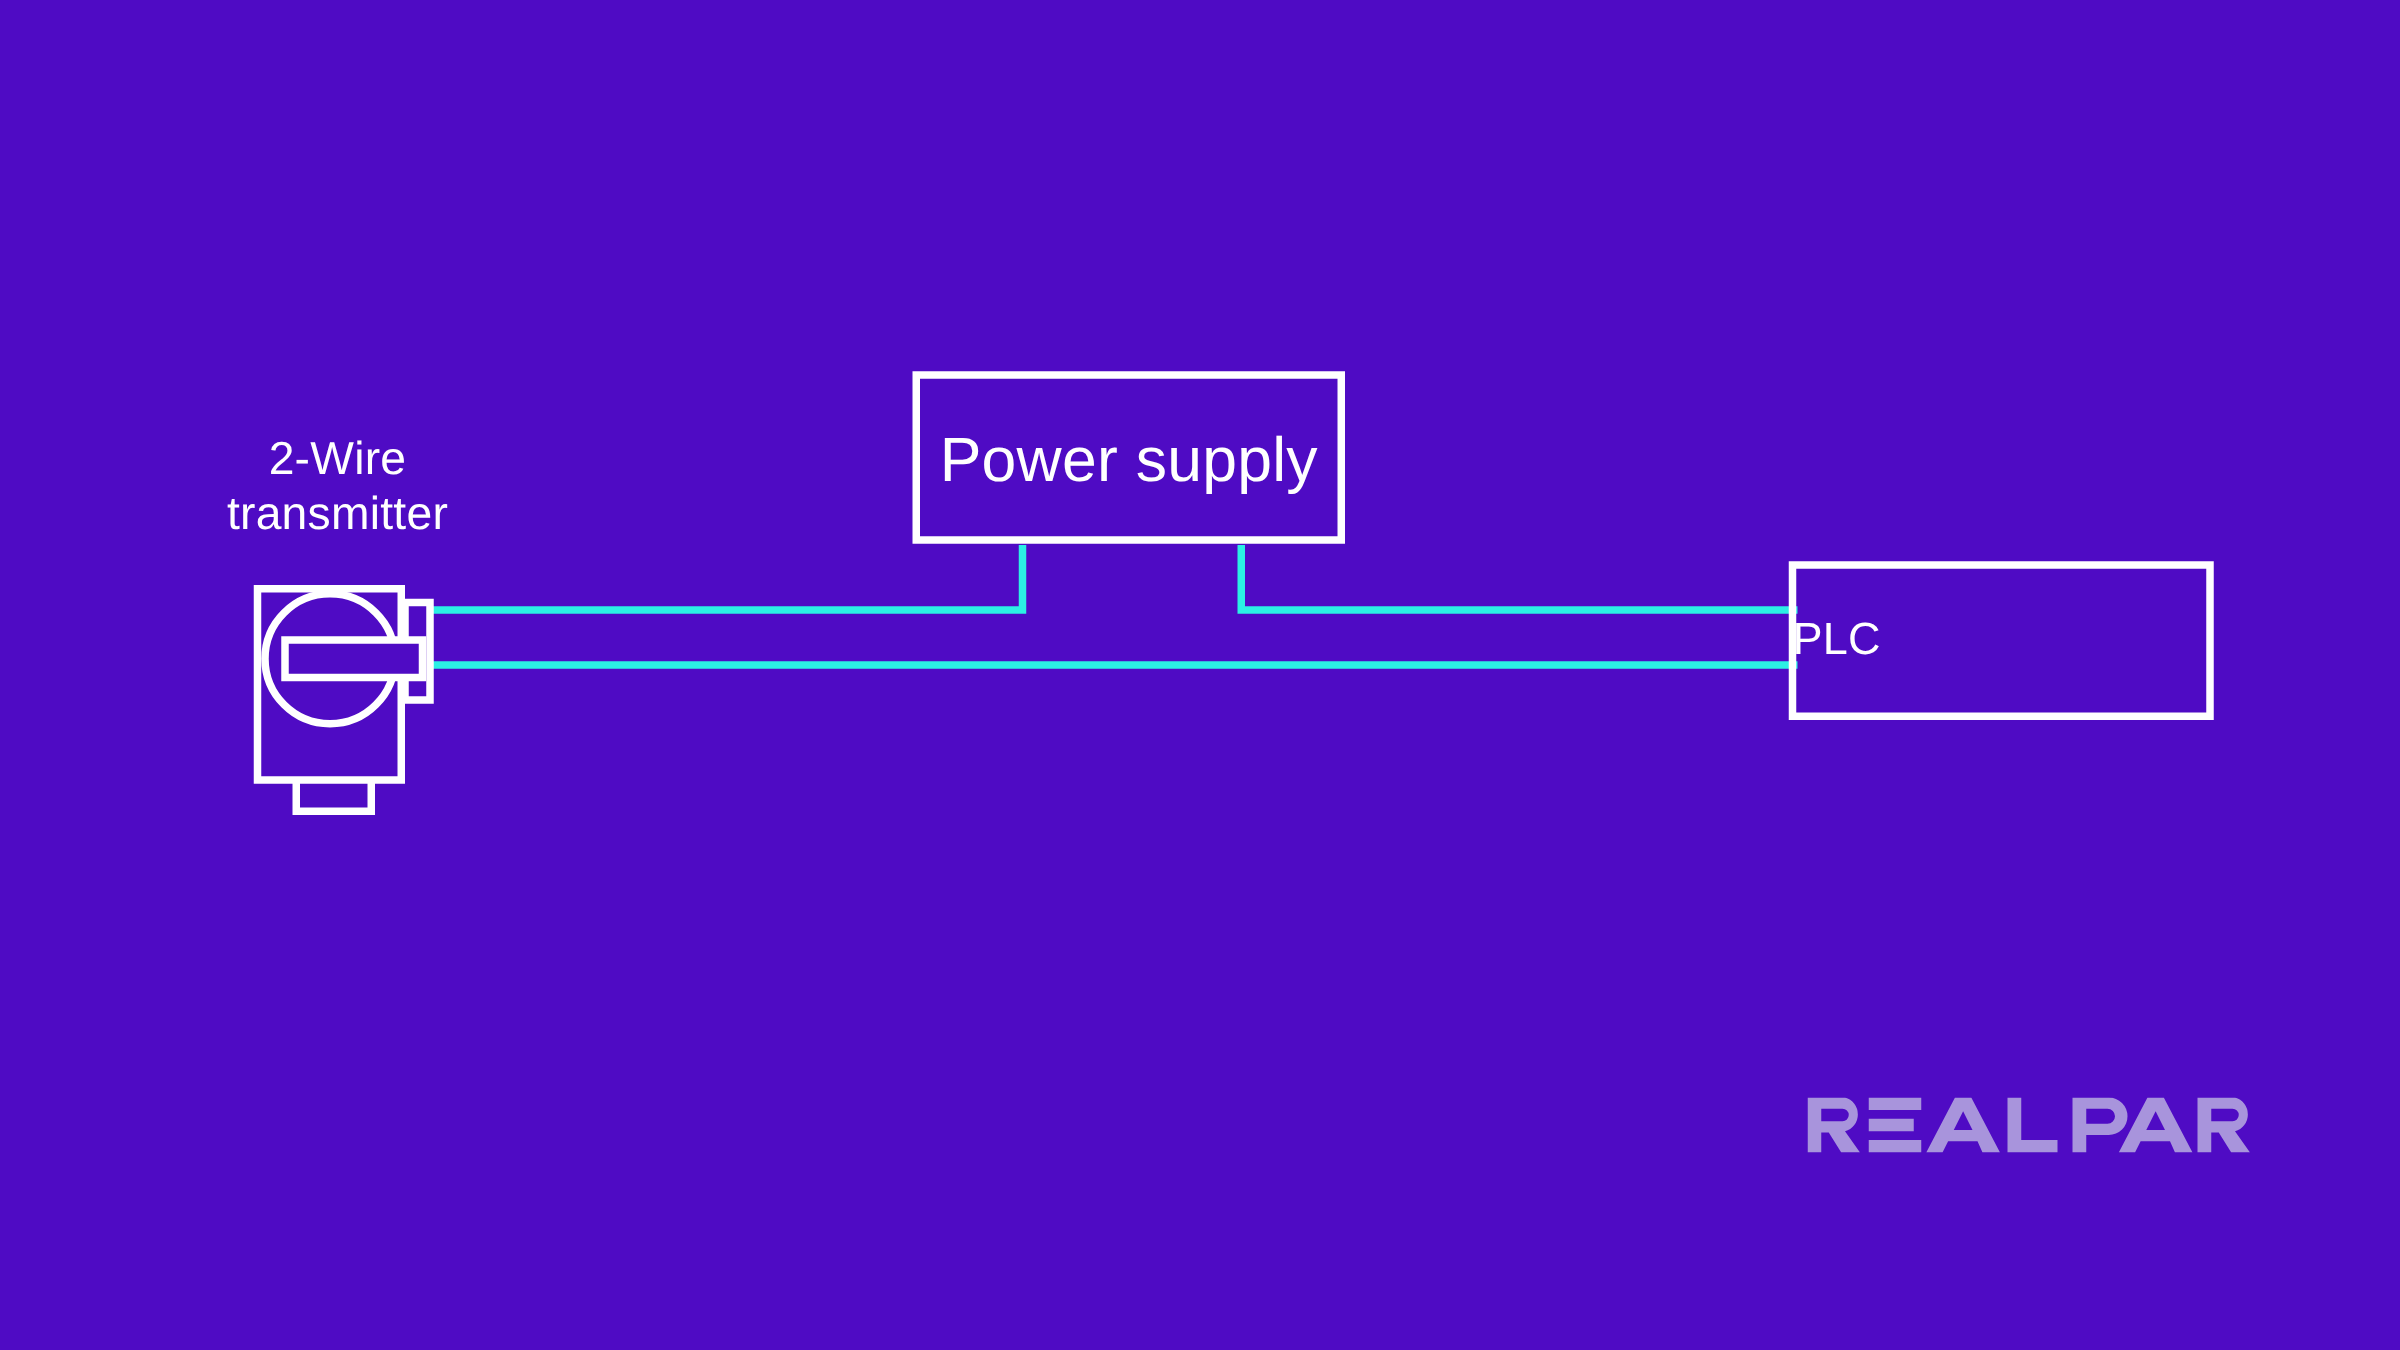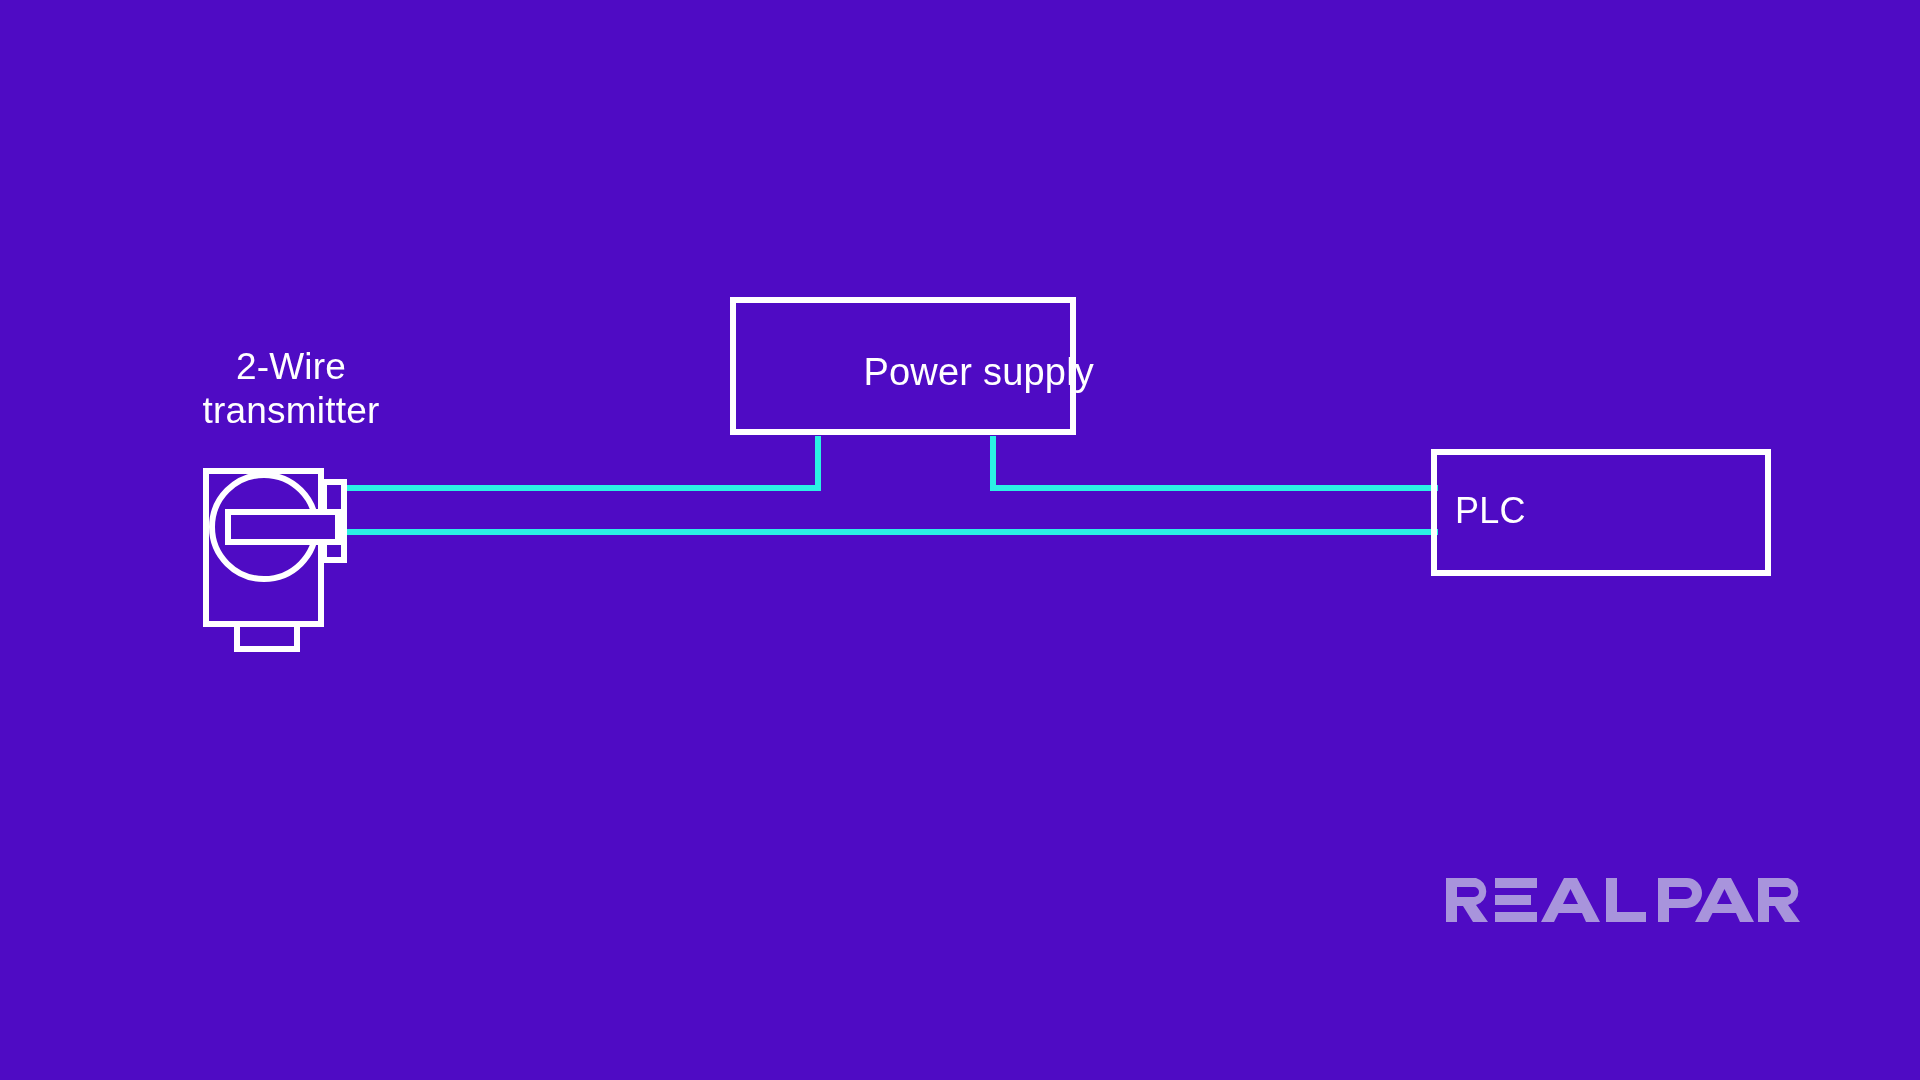--- a/index.html
+++ b/index.html
@@ -24,36 +24,35 @@
     height: 1080px;
     display: block;
   }
   .lbl {
     position: absolute;
     color: #ffffff;
     font-family: "Liberation Sans", sans-serif;
     font-weight: 400;
     white-space: pre;
     line-height: 1.18;
-    padding-left: 21px;
   }
   #label-transmitter {
     left: 0px;
     top: 345px;
     width: 540px;
     text-align: center;
     font-size: 37px;
     letter-spacing: 0.2px;
   }
   #label-power-supply {
     left: 733px;
-    top: 350px;
+    top: 339px;
     width: 340px;
-    text-align: right;
-    font-size: 38px;
+    text-align: center;
+    font-size: 50px;
     letter-spacing: 0.2px;
   }
   #label-plc {
     left: 1434px;
     top: 490px;
     width: 334px;
     font-size: 36px;
     letter-spacing: 0.2px;
   }
   #brand-logo {

